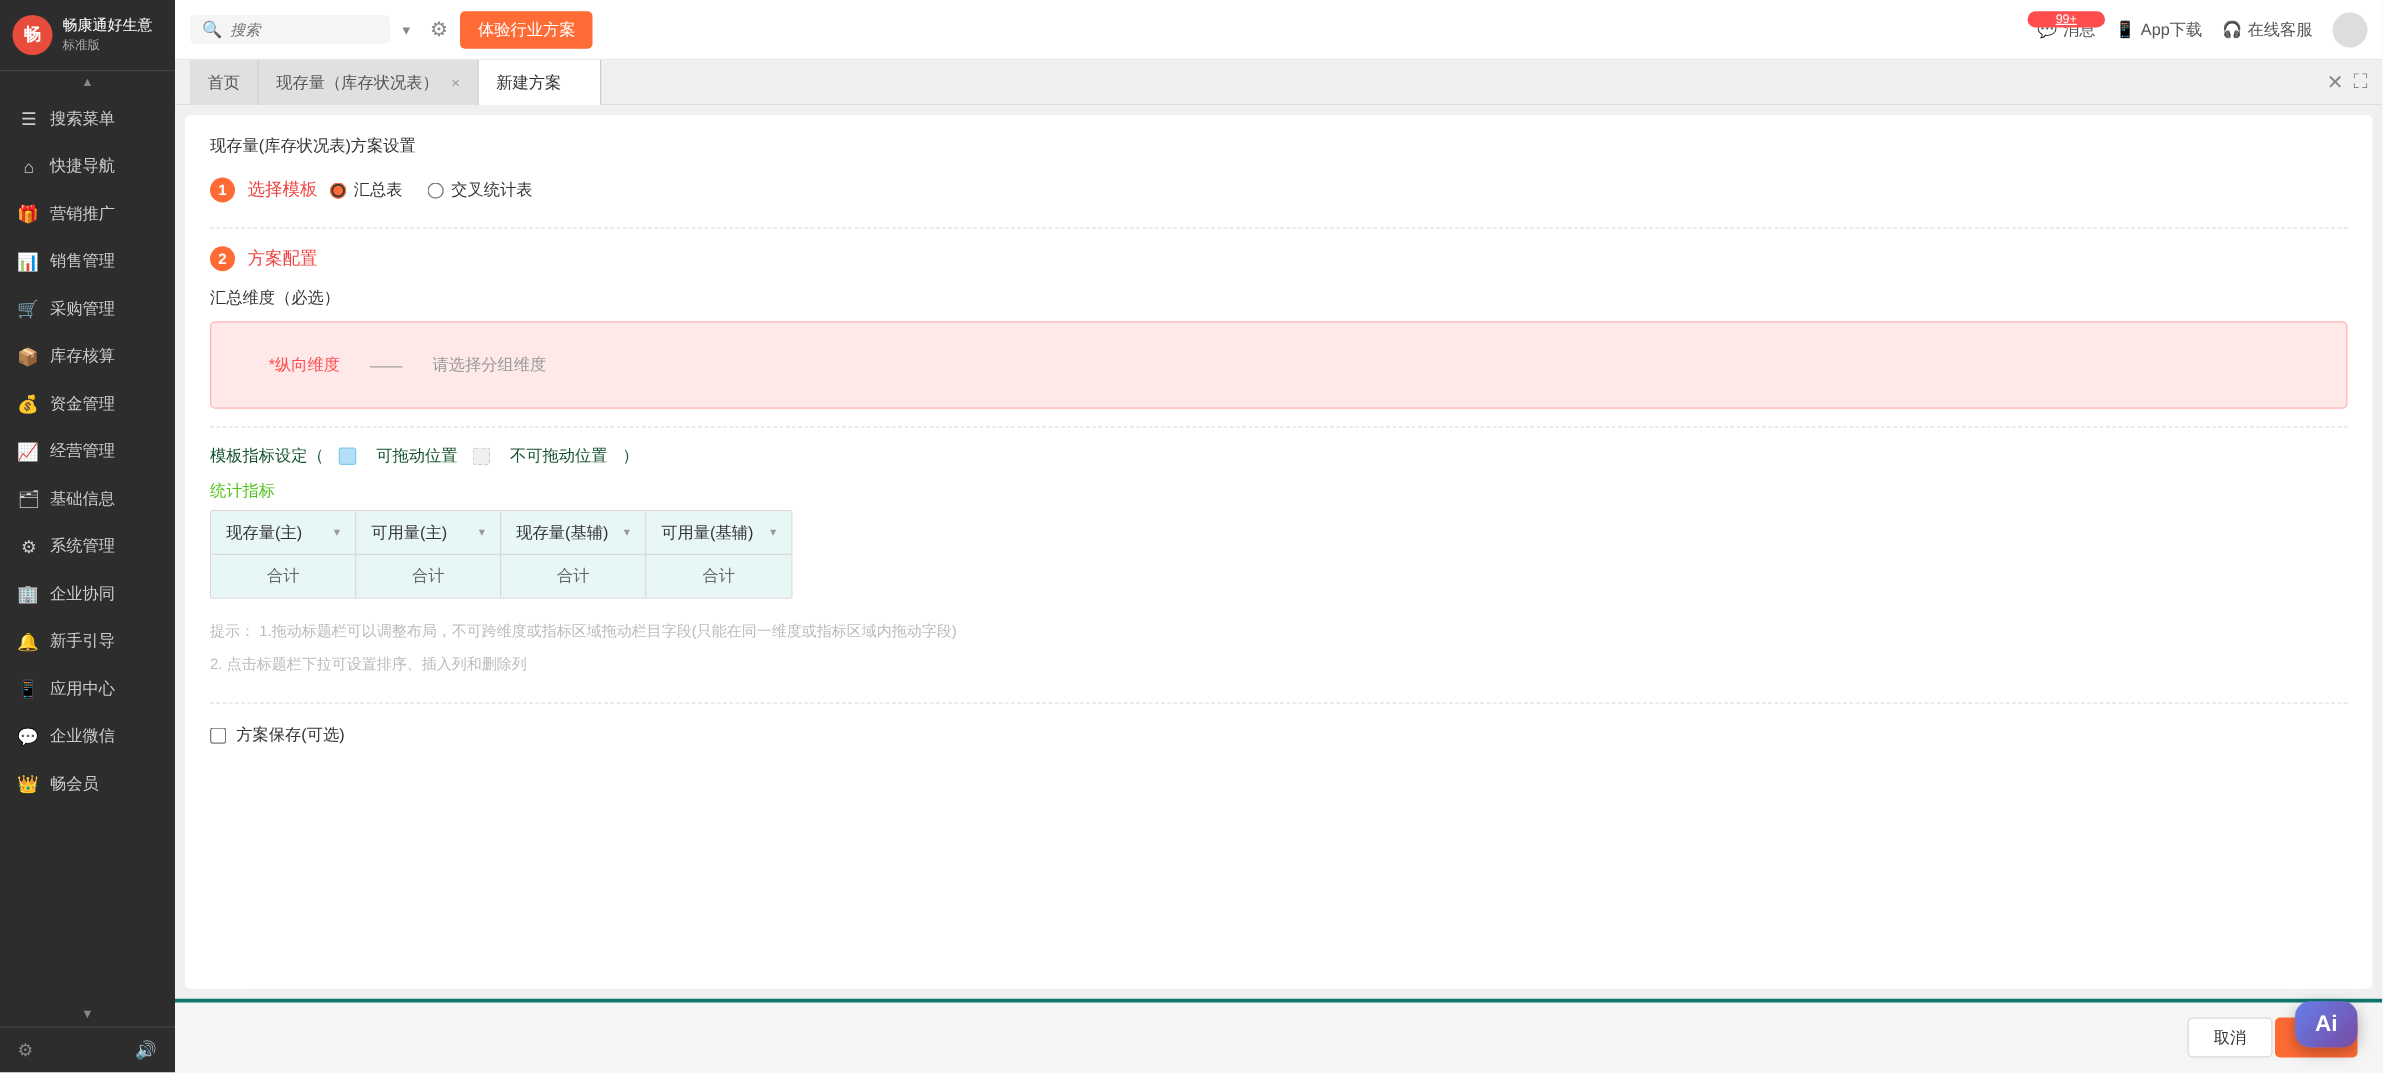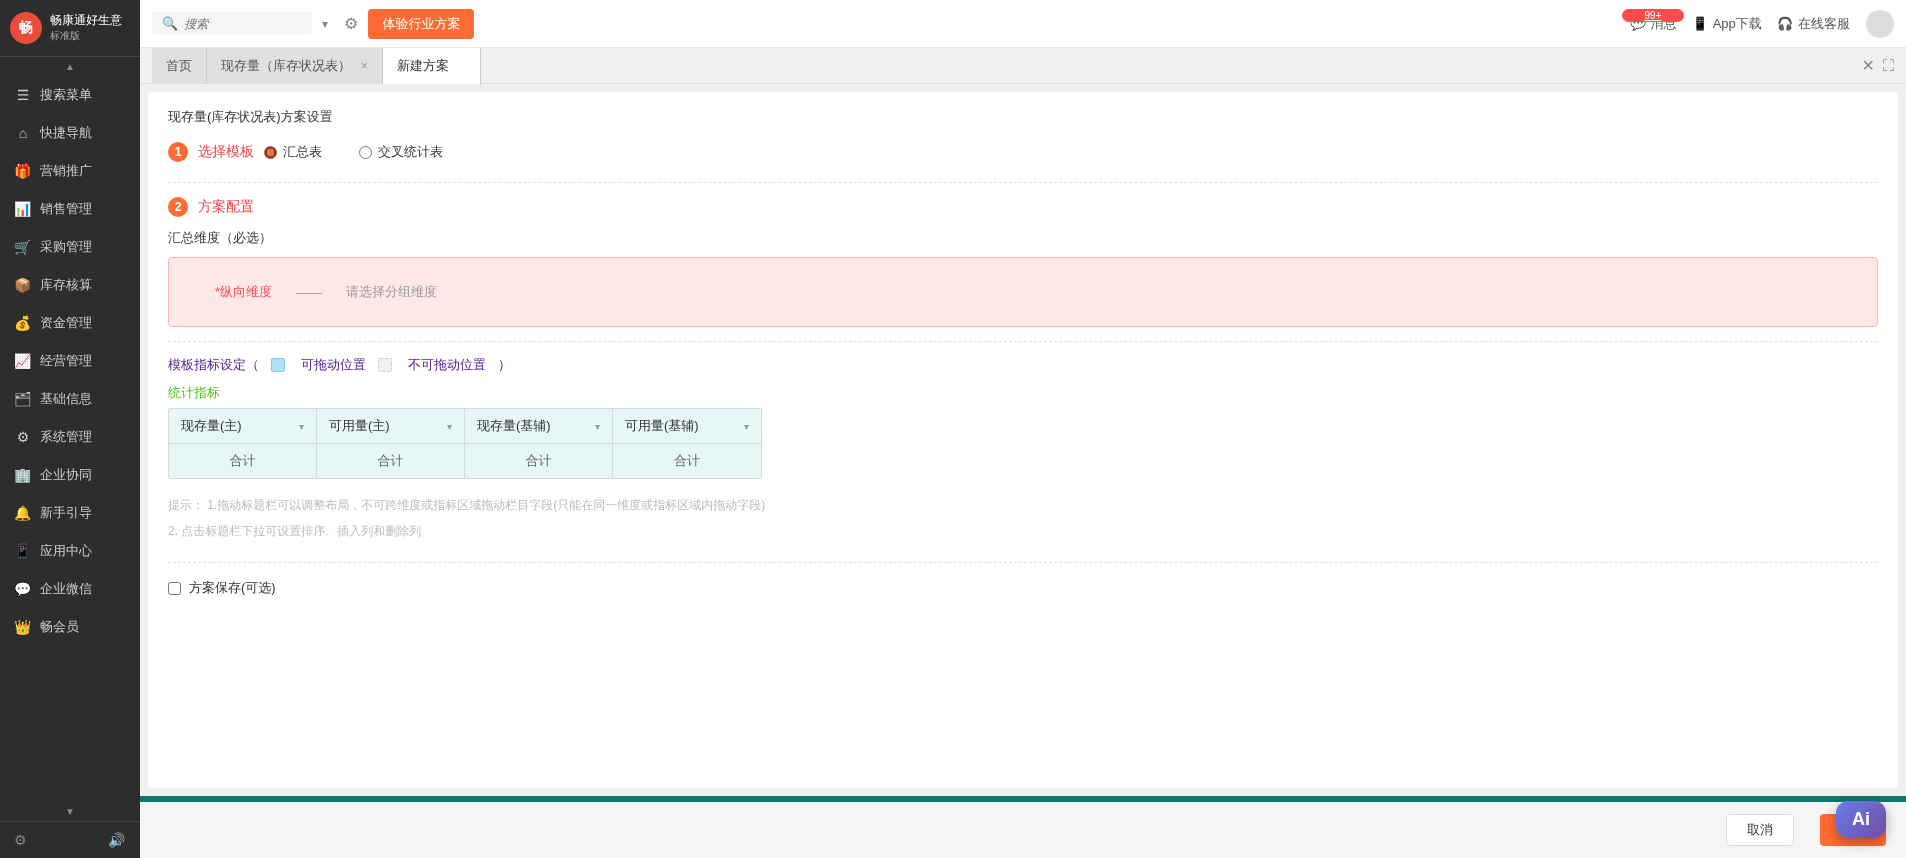--- a/index.html
+++ b/index.html
@@ -122,57 +122,57 @@
     .section-header {
       display: flex; align-items: center; gap: 10px; margin-bottom: 12px;
     }
     .section-num {
       width: 20px; height: 20px; background: #ff6b35; color: white;
       border-radius: 50%; display: flex; align-items: center; justify-content: center;
       font-size: 12px; font-weight: bold; flex-shrink: 0;
     }
     .section-title { font-size: 14px; color: #ef4444; font-weight: 500; }
 
-    .radio-group { display: flex; align-items: flex-end; gap: 37px; }
+    .radio-group { display: flex; align-items: flex-end; gap: 20px; }
     .radio-label { display: flex; align-items: center; gap: 6px; cursor: pointer; font-size: 13px; color: #333; }
     .radio-input { accent-color: #ff6b35; }
 
     
     .section-divider { border: none; border-top: 1px dashed #e0e0e0; margin: 14px 0; }
 
     
     .dimension-label { font-size: 13px; color: #333; margin-bottom: 10px; }
     .dimension-box {
       background: #ffe8e8; border: 1px solid #ffb3b3; border-radius: 4px;
       padding: 20px 30px; min-height: 70px;
       display: flex; align-items: center; gap: 16px;
     }
     .dim-required { color: #ff4d4f; font-size: 13px; margin-left: 16px; }
     .dim-arrow { color: #999; margin: 0 8px; }
     .dim-placeholder { color: #999; font-size: 13px; }
 
     
     .indicator-settings { margin-top: 14px; }
-    .indicator-label { font-size: 13px; color: #4c1d95; margin-bottom: 10px; display: flex; align-items: center; gap: 12px; }
+    .indicator-label { font-size: 13px; color: #14532d; margin-bottom: 10px; display: flex; align-items: center; gap: 12px; }
     .indicator-badge {
       display: inline-block; width: 14px; height: 14px;
       background: #b3e0f7; border: 1px solid #7fc9ee; border-radius: 2px; margin-right: 4px;
     }
     .indicator-badge-fixed {
       display: inline-block; width: 14px; height: 14px;
       background: #f0f0f0; border: 1px dashed #ccc; border-radius: 2px; margin-right: 4px;
     }
 
     
     .stats-section { margin-top: 8px; }
     .stats-title { color: #52c41a; font-size: 13px; margin-bottom: 6px; }
     .stats-table { border: 1px solid #d9d9d9; border-radius: 2px; overflow: hidden; display: inline-table; }
     .stats-table-header { display: flex; background: #e6f7f5; }
     .stats-col {
-      width: 148px; border-right: 1px solid #d9d9d9;
+      width: 116px; border-right: 1px solid #d9d9d9;
       display: flex; flex-direction: column;
     }
     .stats-col:last-child { border-right: none; }
     .stats-col-header {
       padding: 8px 12px; display: flex; align-items: center; justify-content: space-between;
       border-bottom: 1px solid #d9d9d9; font-size: 13px; color: #333;
       cursor: pointer;
     }
     .stats-col-body { padding: 8px 12px; text-align: center; font-size: 13px; color: #666; }
     .chevron-icon { color: #999; font-size: 10px; }
@@ -181,22 +181,22 @@
     .hints { margin-top: 16px; color: #bbb; font-size: 12px; line-height: 1.8; }
     .hints p { margin-bottom: 4px; }
 
     
     .save-option {
       display: flex; align-items: center; gap: 8px; margin-top: 16px; font-size: 13px; color: #333;
     }
 
     
     .bottom-bar {
-      background: #f5f5f5; border-top: 6px solid #0f766e;
-      padding: 12px 20px; display: flex; justify-content: flex-end; gap: 26px;
+      background: #f5f5f5; border-top: 3px solid #0f766e;
+      padding: 12px 20px; display: flex; justify-content: flex-end; gap: 2px;
     }
     .btn-cancel {
       background: #fff; border: 1px solid #d9d9d9; color: #333;
       padding: 6px 20px; border-radius: 4px; cursor: pointer; font-size: 13px;
     }
     .btn-query {
       background: #ff6b35; color: white; border: none;
       padding: 6px 20px; border-radius: 4px; cursor: pointer; font-size: 13px;
     }
     .window-btn { cursor: pointer; color: #888; font-size: 16px; }

